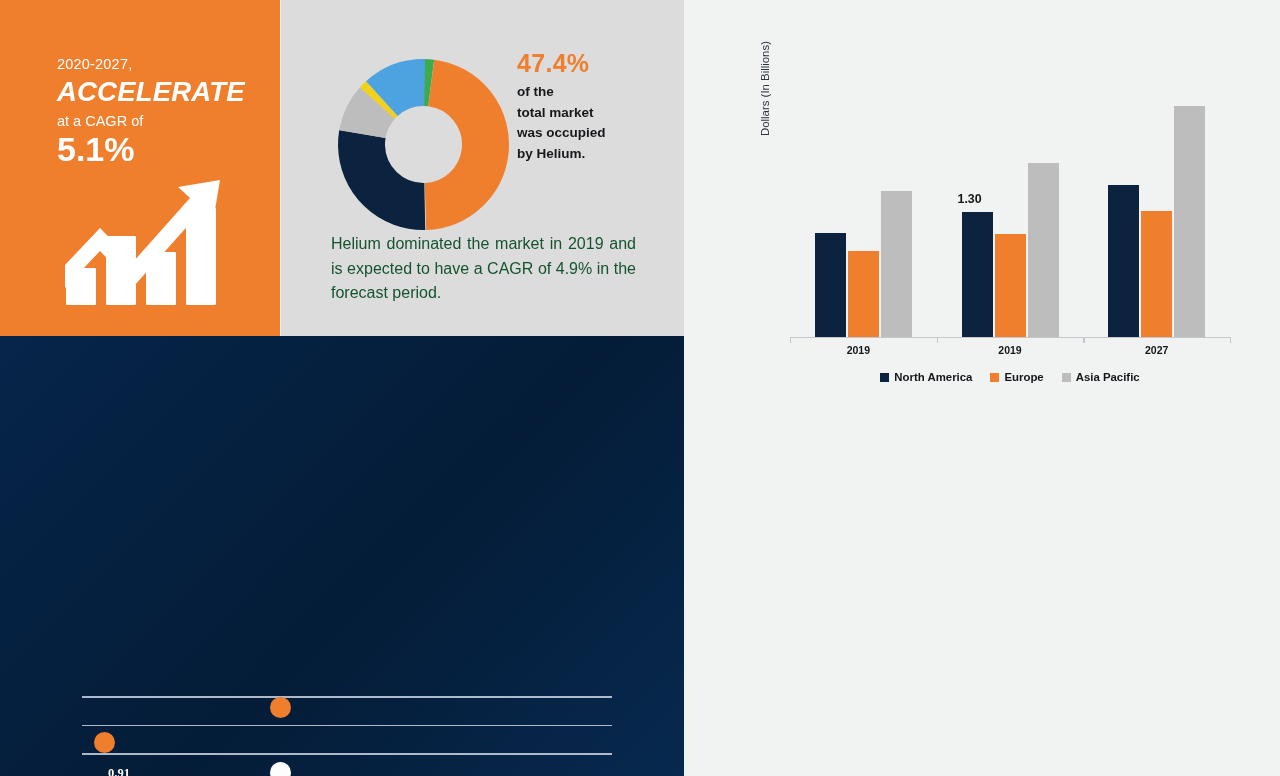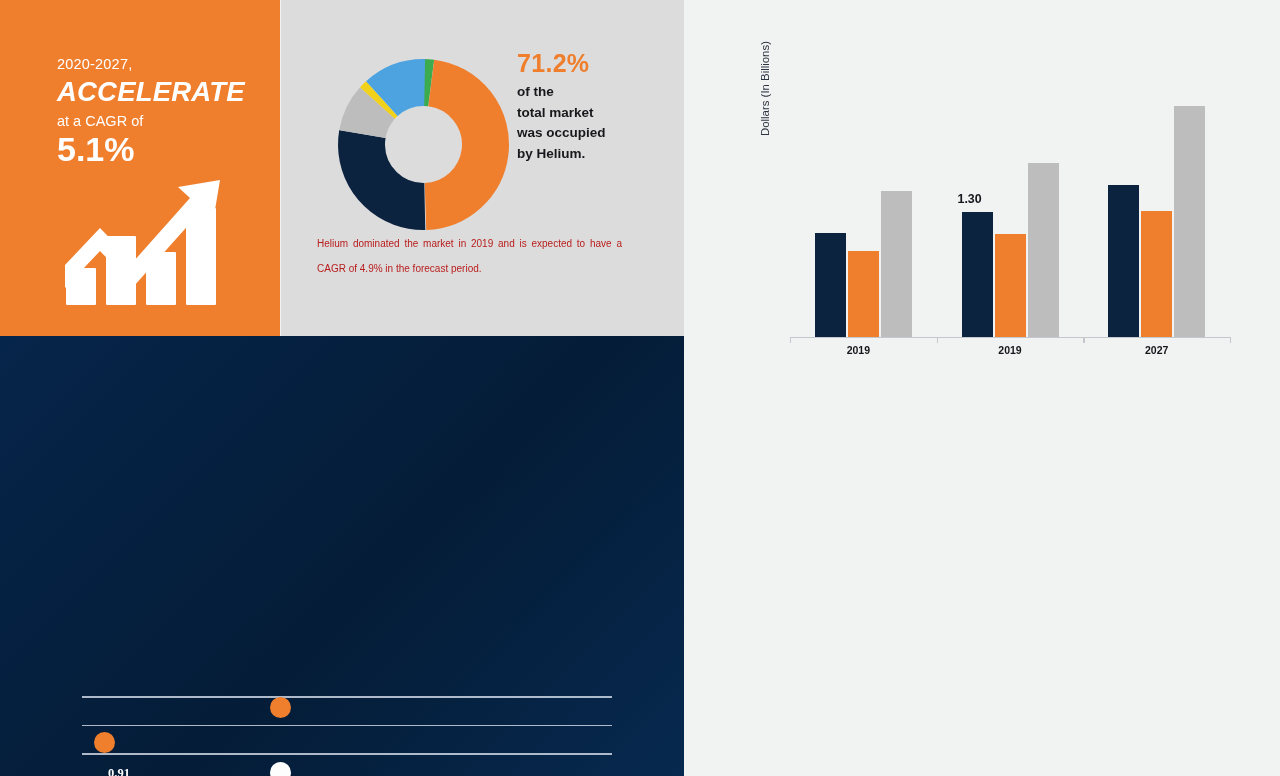--- a/index.html
+++ b/index.html
@@ -33,22 +33,22 @@
   #donut-panel {
     position: absolute; left: 281px; top: 0; width: 403px; height: 336px;
     background: #dcdcdc;
   }
   #donut-wrap { position: absolute; left: 50px; top: 52px; width: 185px; height: 185px; }
   #donut-svg { display: block; }
   #donut-callout { position: absolute; left: 236px; top: 48px; width: 165px; }
   .callout-pct { font-size: 25px; font-weight: 700; color: #ef7e2d; line-height: 31px; letter-spacing: .3px; }
   .callout-lines { font-size: 13.5px; font-weight: 700; color: #18181c; line-height: 20.5px; margin-top: 3px; }
   #donut-desc {
-    position: absolute; left: 36px; top: 232px; width: 305px;
-    font-size: 10px; line-height: 24.5px; color: #b91c1c;
+    position: absolute; left: 50px; top: 232px; width: 305px;
+    font-size: 16px; line-height: 24.5px; color: #14532d;
     text-align: justify; text-align-last: left;
   }
 
   
   #dotplot-panel {
     position: absolute; left: 0; top: 336px; width: 684px; height: 440px;
     background: #04203f;
     background-image: linear-gradient(135deg, #06254a 0%, #041c37 55%, #07294f 100%);
     font-family: Liberation Serif, serif;
   }
@@ -133,21 +133,21 @@
             <circle r="62" fill="none" stroke="#3cab4e" stroke-width="47" stroke-dasharray="7.79 381.77" transform="rotate(-90)"></circle>
             <circle r="62" fill="none" stroke="#ef7e2d" stroke-width="47" stroke-dasharray="184.65 204.91" transform="rotate(-82.8)"></circle>
             <circle r="62" fill="none" stroke="#0c2340" stroke-width="47" stroke-dasharray="109.08 280.48" transform="rotate(88.8)"></circle>
             <circle r="62" fill="none" stroke="#bdbdbd" stroke-width="47" stroke-dasharray="35.06 354.5" transform="rotate(189.6)"></circle>
             <circle r="62" fill="none" stroke="#f2d11a" stroke-width="47" stroke-dasharray="6.23 383.33" transform="rotate(222)"></circle>
             <circle r="62" fill="none" stroke="#4da3e0" stroke-width="47" stroke-dasharray="46.75 342.81" transform="rotate(227.8)"></circle>
           </g>
         </svg>
       </div>
       <div id="donut-callout">
-        <div class="callout-pct">71.2%</div>
+        <div class="callout-pct">47.4%</div>
         <div class="callout-lines">
           <div>of the</div>
           <div>total market</div>
           <div>was occupied</div>
           <div>by Helium.</div>
         </div>
       </div>
       <div id="donut-desc">Helium dominated the market in 2019 and is expected to have a CAGR of 4.9% in the forecast period.</div>
     </div>
 
@@ -180,20 +180,34 @@
             <div class="bar bar-eu" style="left: 33px; width: 31px; height: 104.004px; background: rgb(239, 126, 45);"></div>
             <div class="bar bar-ap" style="left: 66px; width: 31px; height: 174.96px; background: rgb(189, 189, 189);"></div>
           </div>
           <div class="bar-group" style="left: 318.167px; width: 97px;">
             <div class="bar bar-na" style="left: 0px; width: 31px; height: 152.604px; background: rgb(12, 35, 64);"></div>
             <div class="bar bar-eu" style="left: 33px; width: 31px; height: 127.332px; background: rgb(239, 126, 45);"></div>
             <div class="bar bar-ap" style="left: 66px; width: 31px; height: 232.308px; background: rgb(189, 189, 189);"></div>
           </div>
         </div>
       <div id="bar-baseline"></div>
+      <div id="bar-legend">
+          <div class="blegend-item">
+            <span class="blegend-swatch" style="background: rgb(12, 35, 64);"></span>
+            <span class="blegend-text">North America</span>
+          </div>
+          <div class="blegend-item">
+            <span class="blegend-swatch" style="background: rgb(239, 126, 45);"></span>
+            <span class="blegend-text">Europe</span>
+          </div>
+          <div class="blegend-item">
+            <span class="blegend-swatch" style="background: rgb(189, 189, 189);"></span>
+            <span class="blegend-text">Asia Pacific</span>
+          </div>
+        </div>
     <div class="bar-tick" style="left: 105px;"></div>
         <div class="bar-cat-label" style="left: 100px; width: 146.667px;">2019</div>
         <div class="bar-data-label" style="left: 272.5px; top: 191.64px;">1.30</div>
         <div class="bar-tick" style="left: 251.667px;"></div>
         <div class="bar-cat-label" style="left: 251.667px; width: 146.667px;">2019</div>
         <div class="bar-tick" style="left: 398.333px;"></div>
         <div class="bar-cat-label" style="left: 398.333px; width: 146.667px;">2027</div>
         <div class="bar-tick" style="left: 545px;"></div>
       </div>
 

